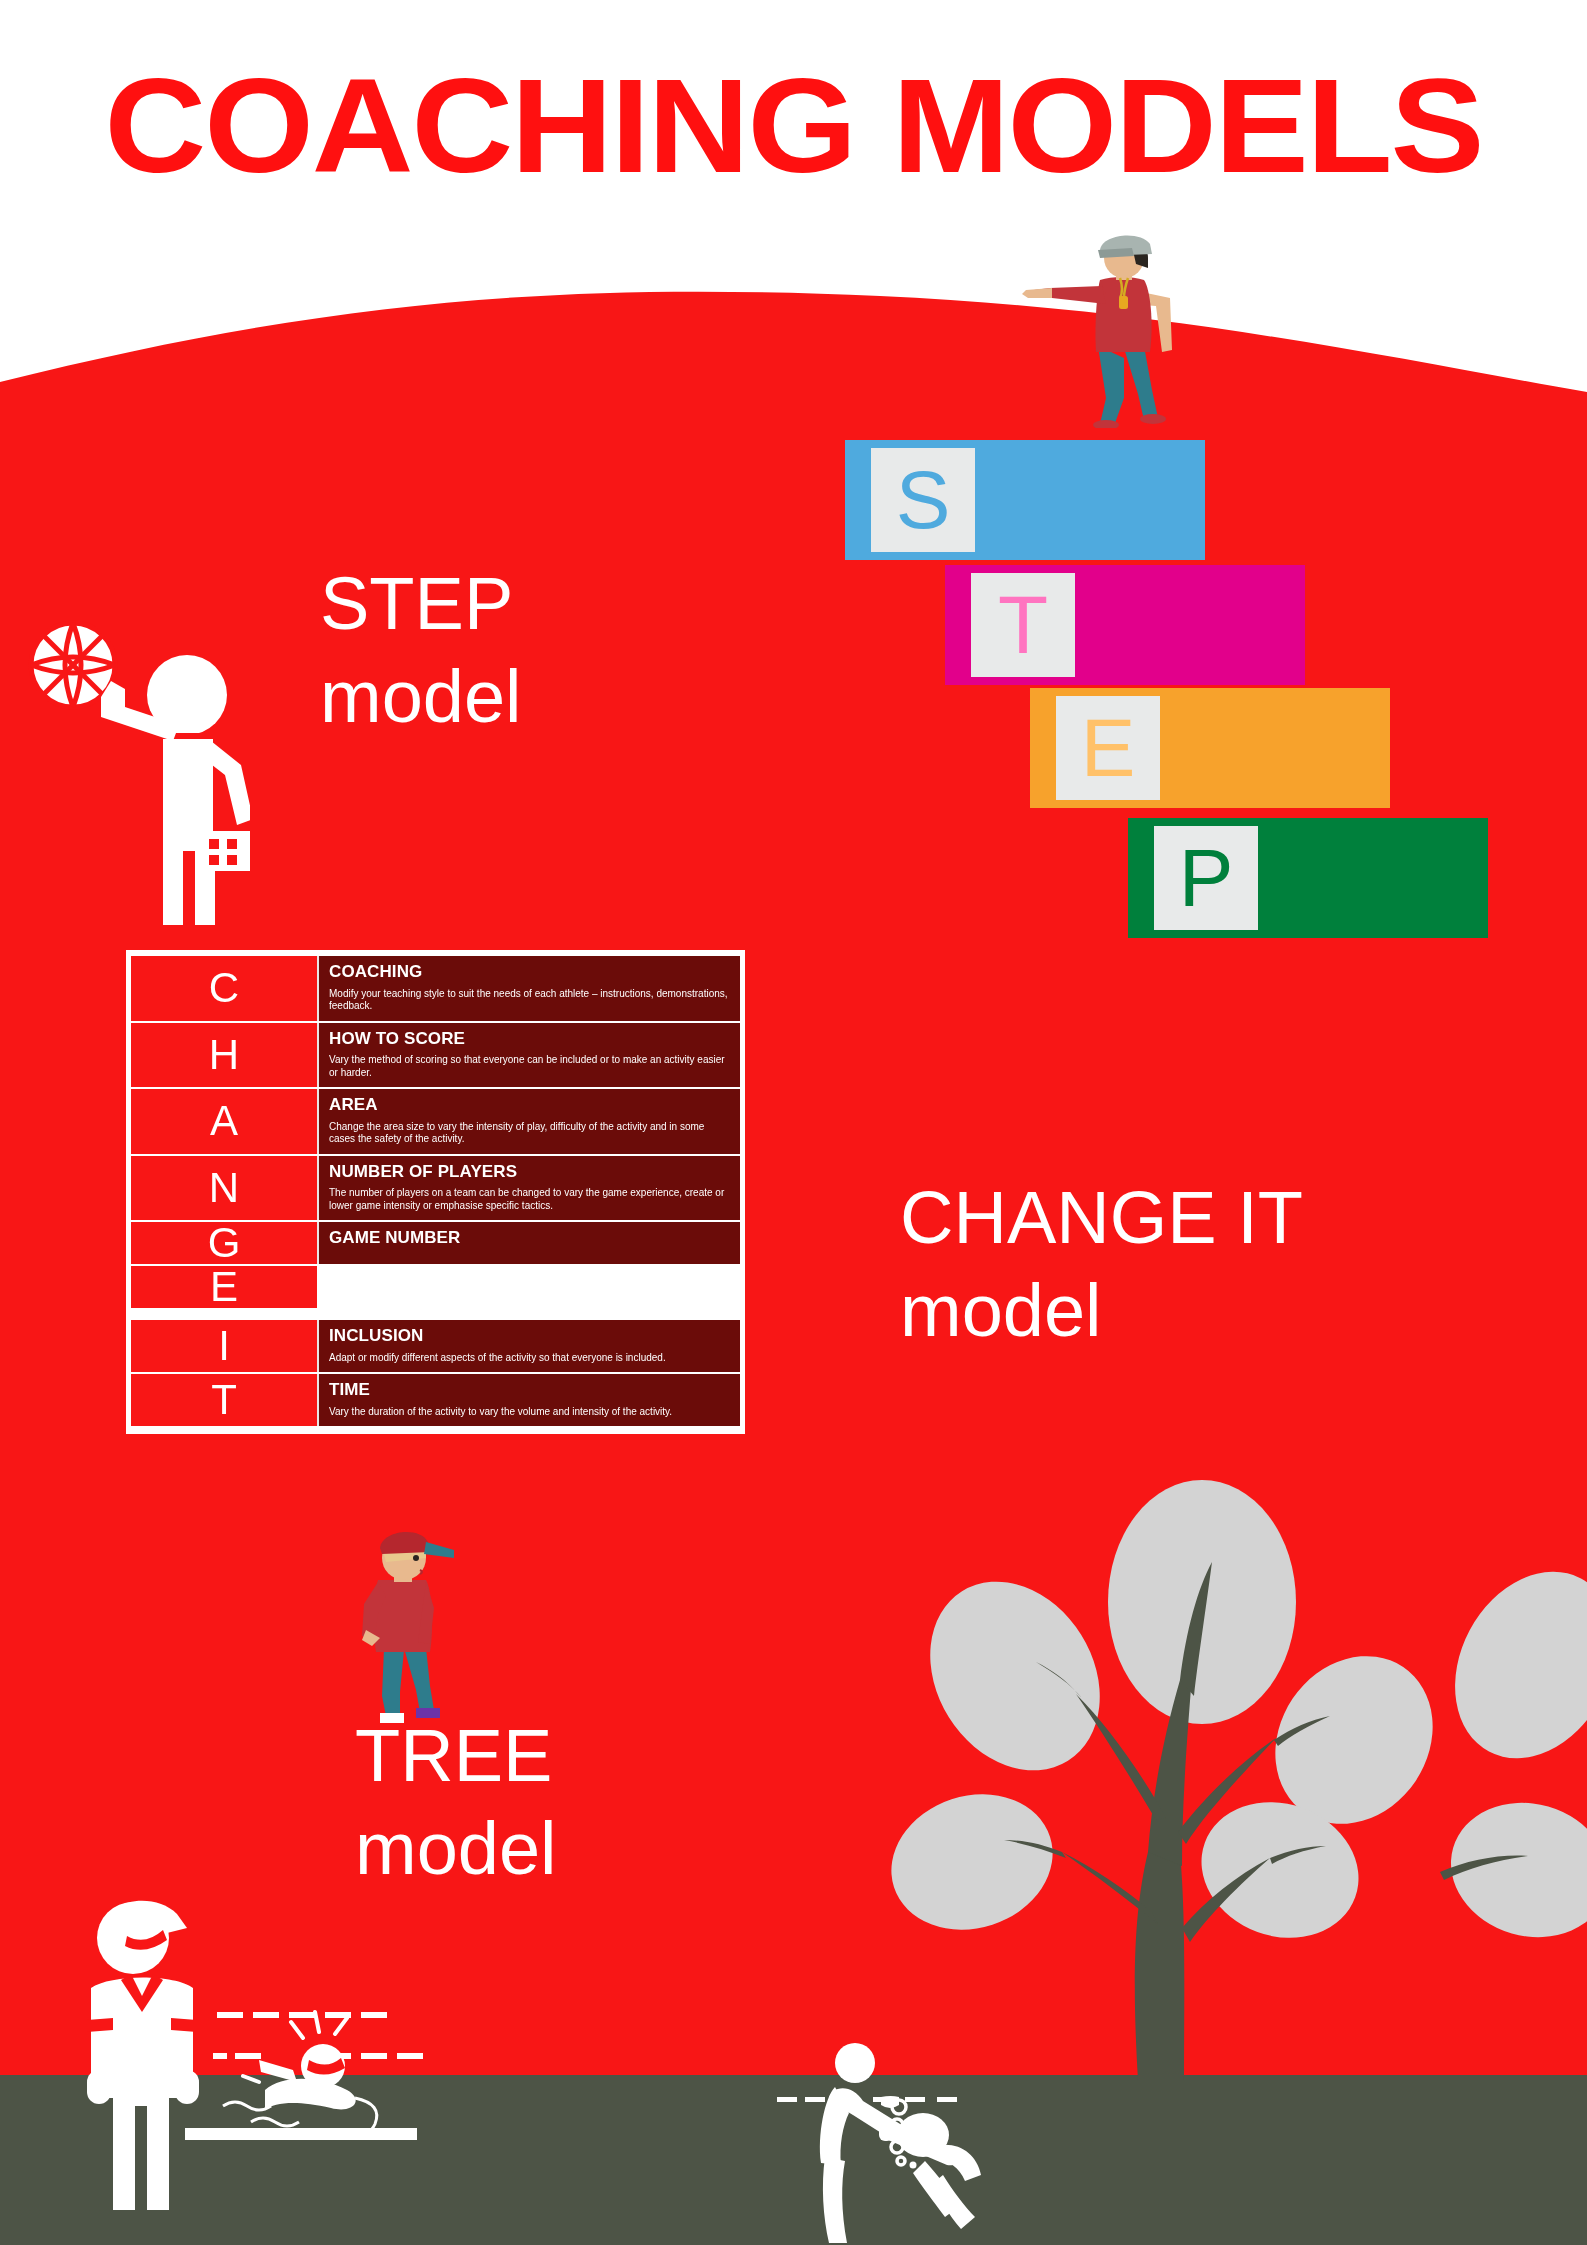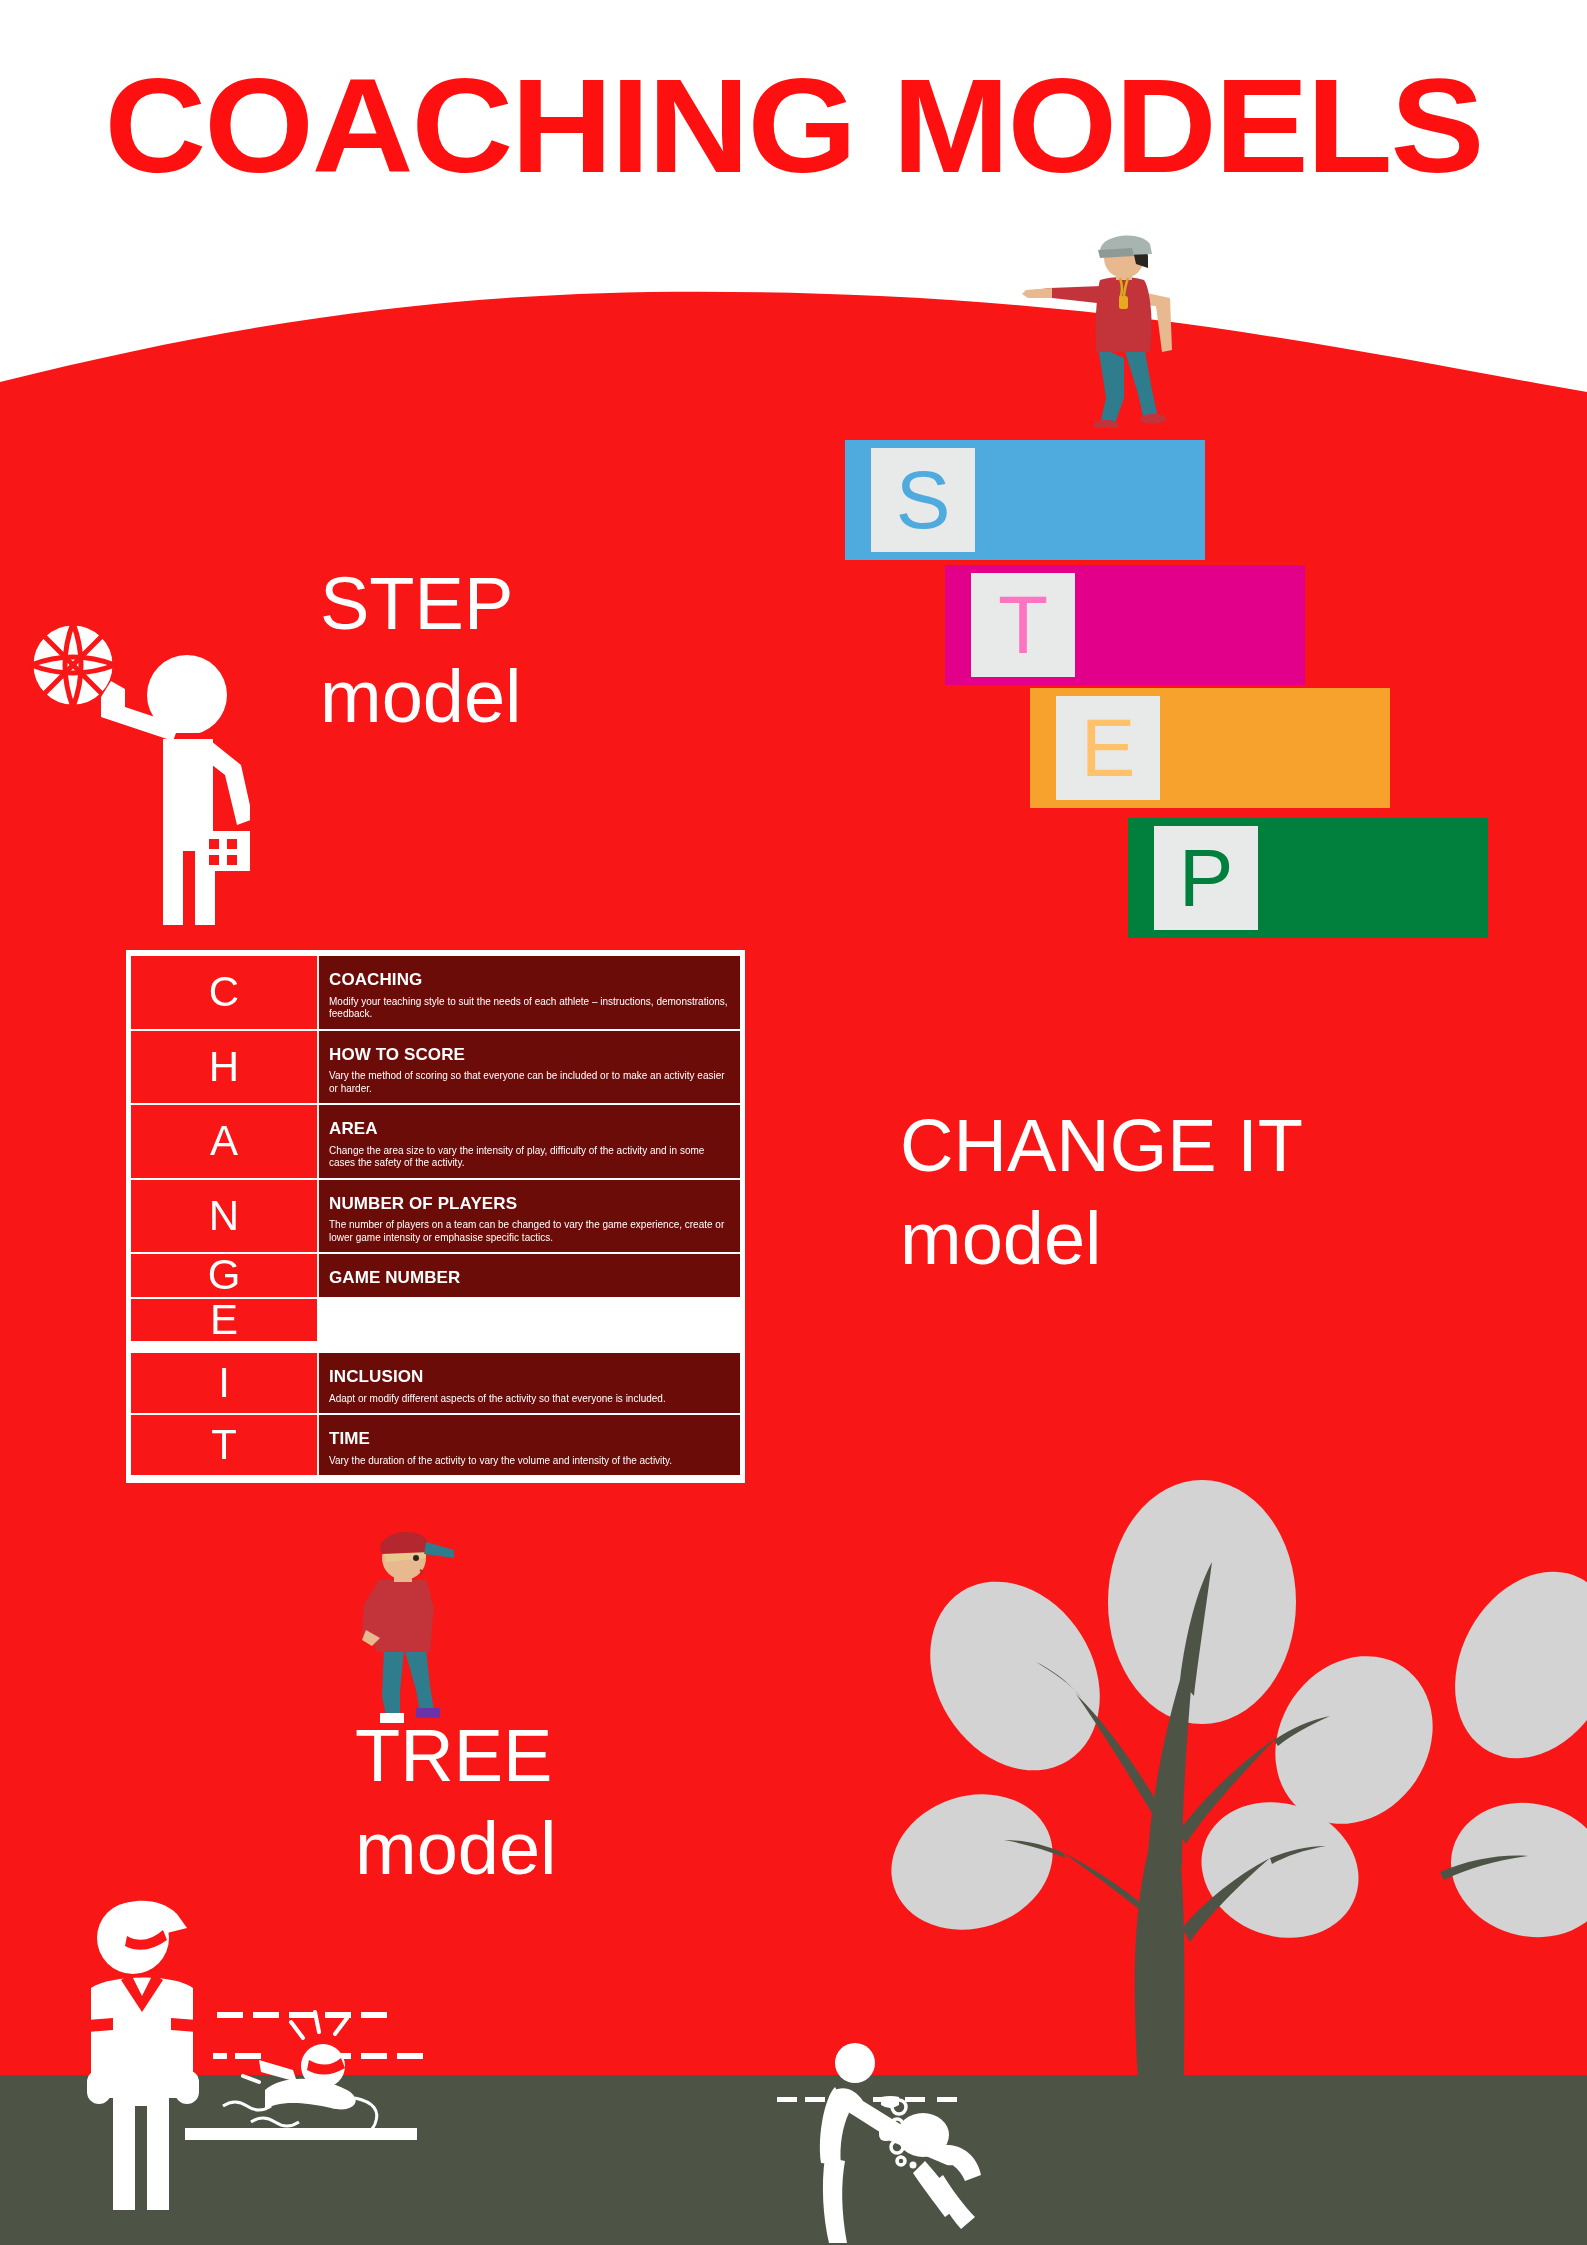--- a/index.html
+++ b/index.html
@@ -28,21 +28,21 @@
     color:#FF1010;
     transform:scaleX(1.06);
     transform-origin:center;
     line-height:1.0;
     white-space:nowrap;
   }
 
   
   .model-heading { position:absolute; color:#ffffff; font-size:74px; font-weight:300; line-height:1.25; white-space:nowrap; }
   .step-heading  { left:320px;  top:558px; }
-  .change-heading{ left:900px;  top:1100px; }
+  .change-heading{ left:900px;  top:1172px; }
   .tree-heading  { left:355px;  top:1710px; }
   .mh-line2 { display:block; }
 
   
   .step-block { position:absolute; display:flex; align-items:center; }
   .step-letterbox {
     width:104px; height:104px; background:#e8eaea;
     display:flex; align-items:center; justify-content:center;
     font-size:82px; font-weight:400; line-height:1;
     margin-left:26px;
@@ -65,21 +65,21 @@
   .ct-row { display:flex; margin-bottom:2px; }
   .ct-gap { height:10px; background:#ffffff; }
   .ct-letter {
     width:186px; background:#F81616; color:#ffffff;
     display:flex; align-items:center; justify-content:center;
     font-size:42px; font-weight:300; line-height:1;
     flex:0 0 186px;
   }
   .ct-body {
     flex:1 1 auto; background:#6B0C09; color:#ffffff;
-    padding:14px 9px 8px 10px; box-sizing:border-box;
+    padding:6px 9px 8px 10px; box-sizing:border-box;
     border-left:2px solid #e8e8e8;
   }
   .ct-title { font-size:17px; font-weight:bold; letter-spacing:.1px; line-height:1.22; }
   .ct-desc  { font-size:10px; font-weight:normal; line-height:1.24; margin-top:5px; }
 
   
   .tree { position:absolute; left:880px; top:1480px; width:707px; height:600px; }
 
   
   .figure { position:absolute; }

